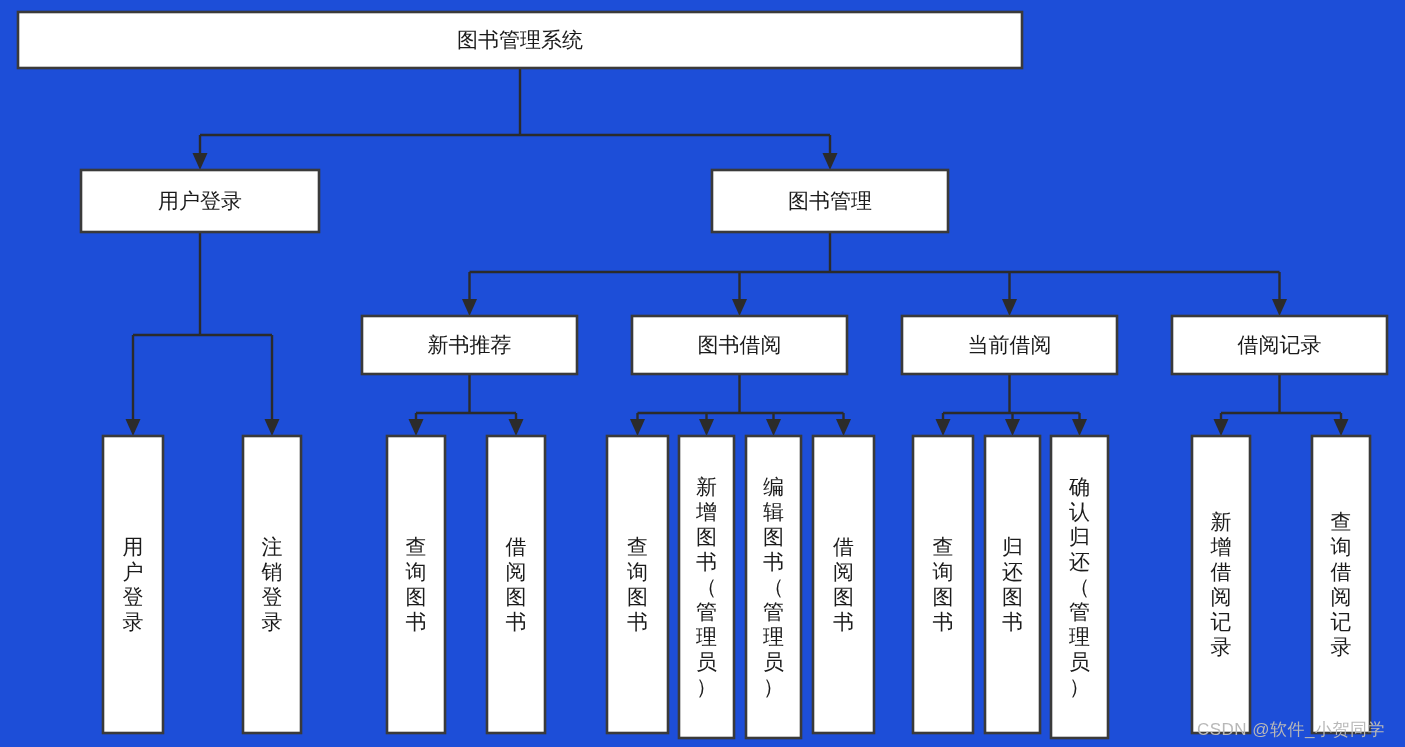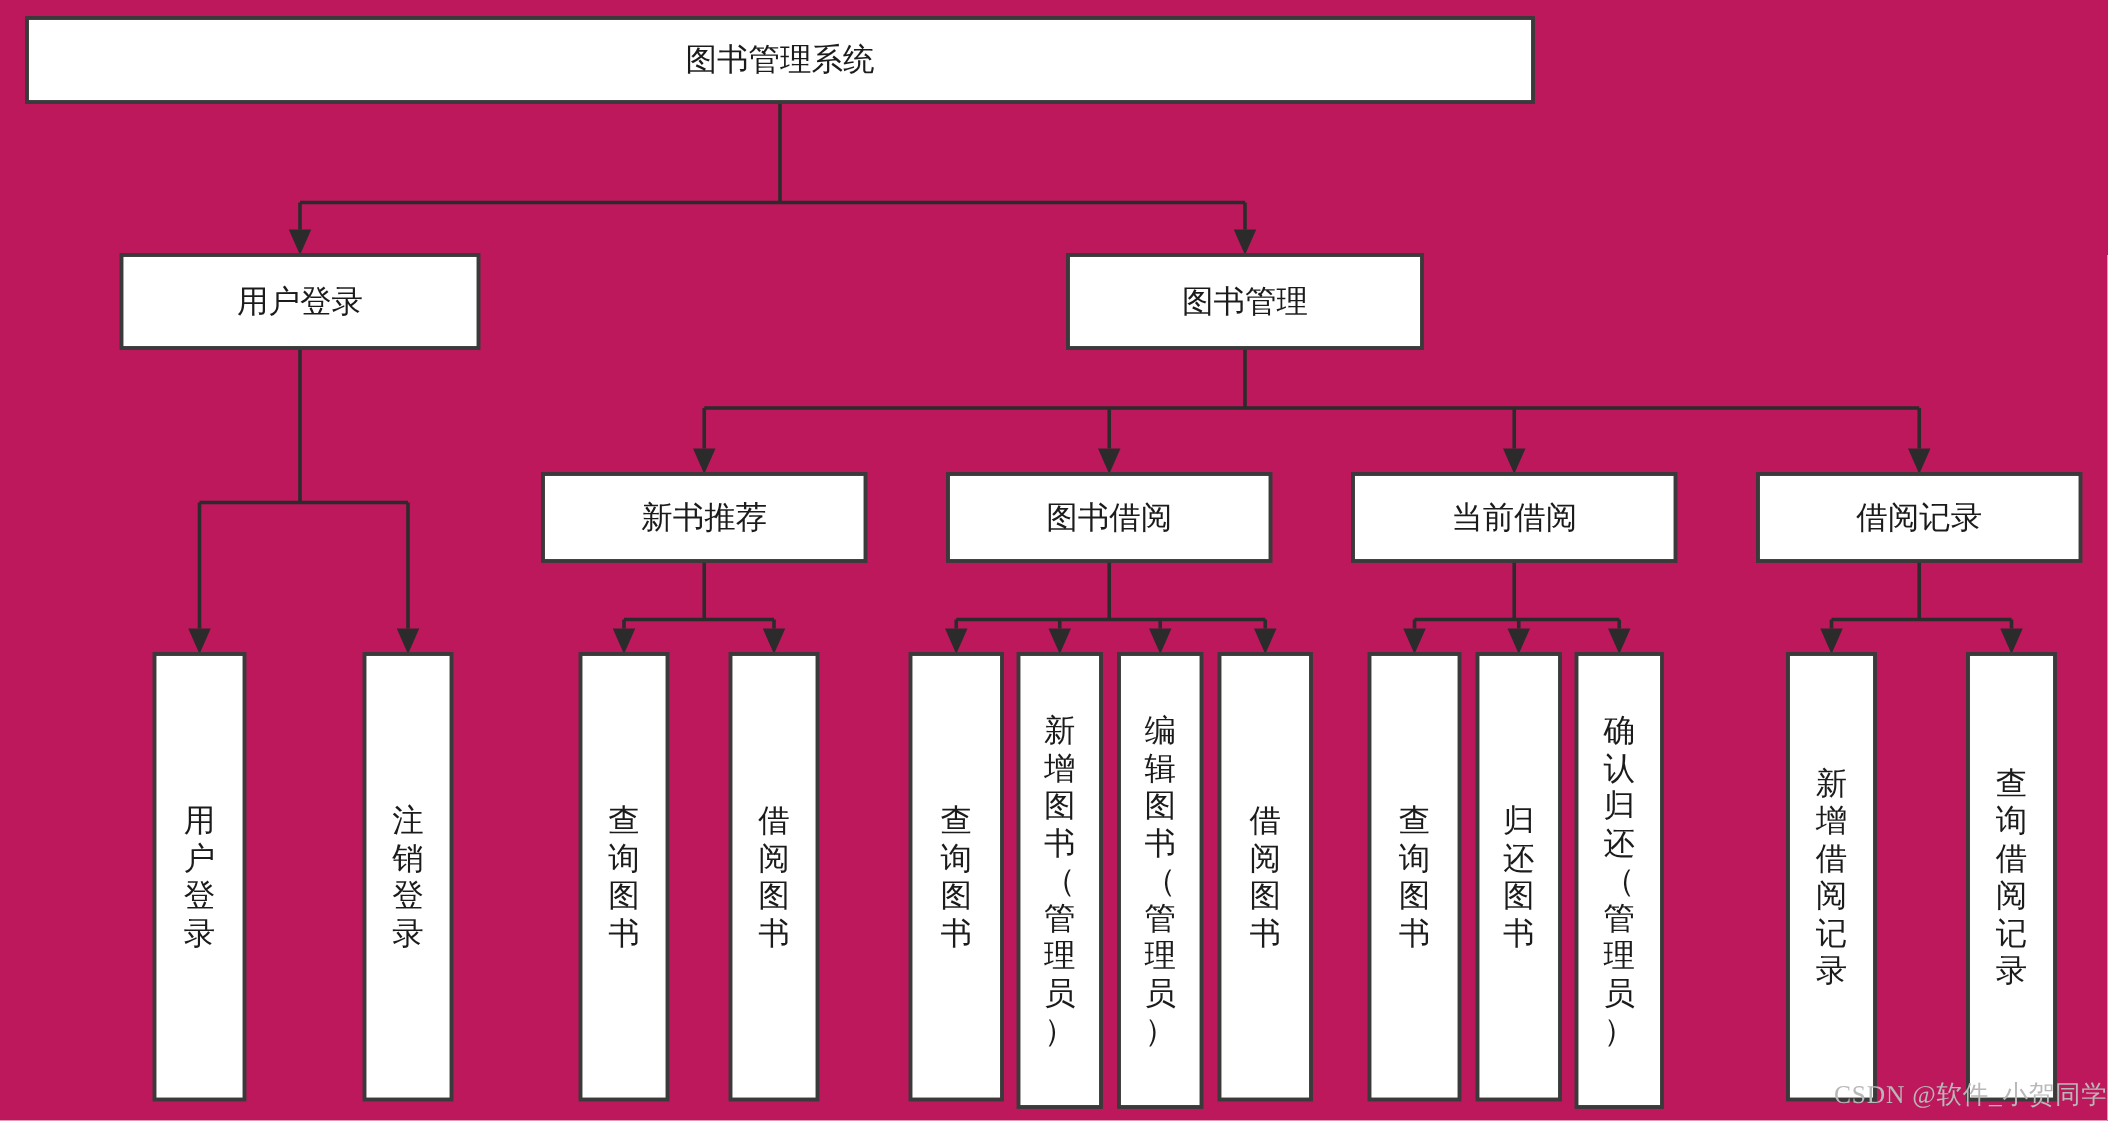--- a/index.html
+++ b/index.html
@@ -7,21 +7,21 @@
     padding: 0;
     background: #ffffff;
   }
   body {
     font-family: "DejaVu Sans", "Liberation Sans", sans-serif;
   }
   #diagram-root {
     position: relative;
     width: 1405px;
     height: 747px;
-    background: #be185d;
+    background: #1d4ed8;
     overflow: hidden;
   }
   svg#flowchart {
     position: absolute;
     top: 0;
     left: 0;
     width: 1405px;
     height: 747px;
   }
   .node-box {
@@ -45,23 +45,23 @@
   .connector {
     stroke: #2b2b2b;
     stroke-width: 2.4;
     fill: none;
   }
   .arrow-head {
     fill: #2b2b2b;
   }
   .watermark {
     position: absolute;
-    right: 0;
+    right: 20px;
     bottom: 6px;
-    font-family: Liberation Serif, serif;
+    font-family: Liberation Sans, sans-serif;
     font-size: 17px;
     color: #b8b8b8;
     white-space: nowrap;
     letter-spacing: 0.5px;
   }
 </style>
 </head>
 <body>
 
 <div id="diagram-root">

